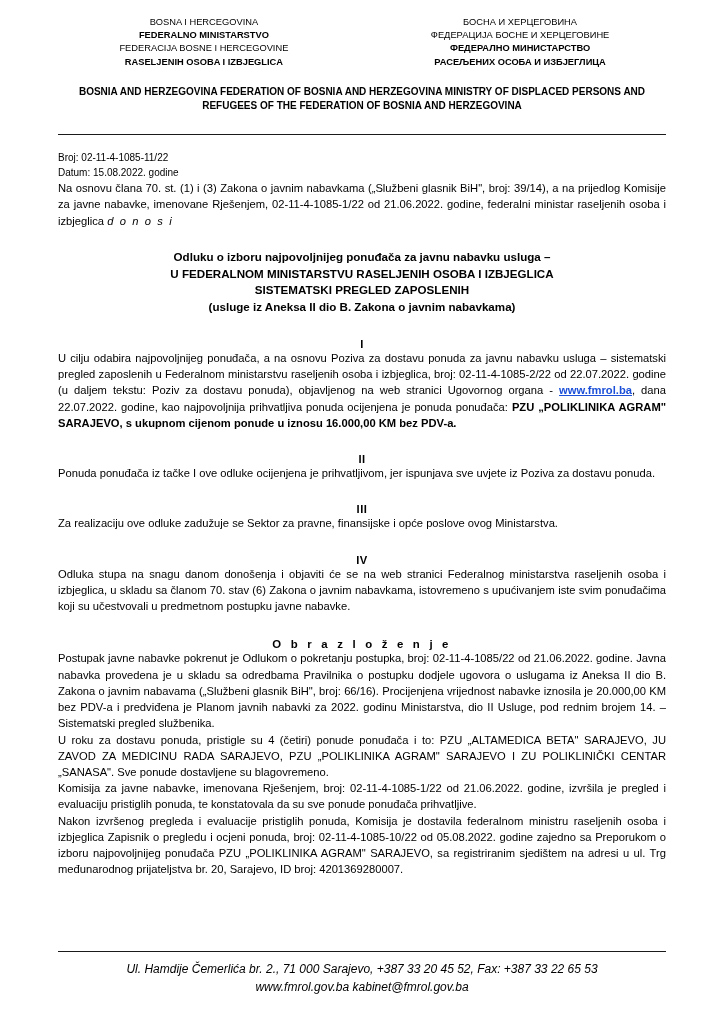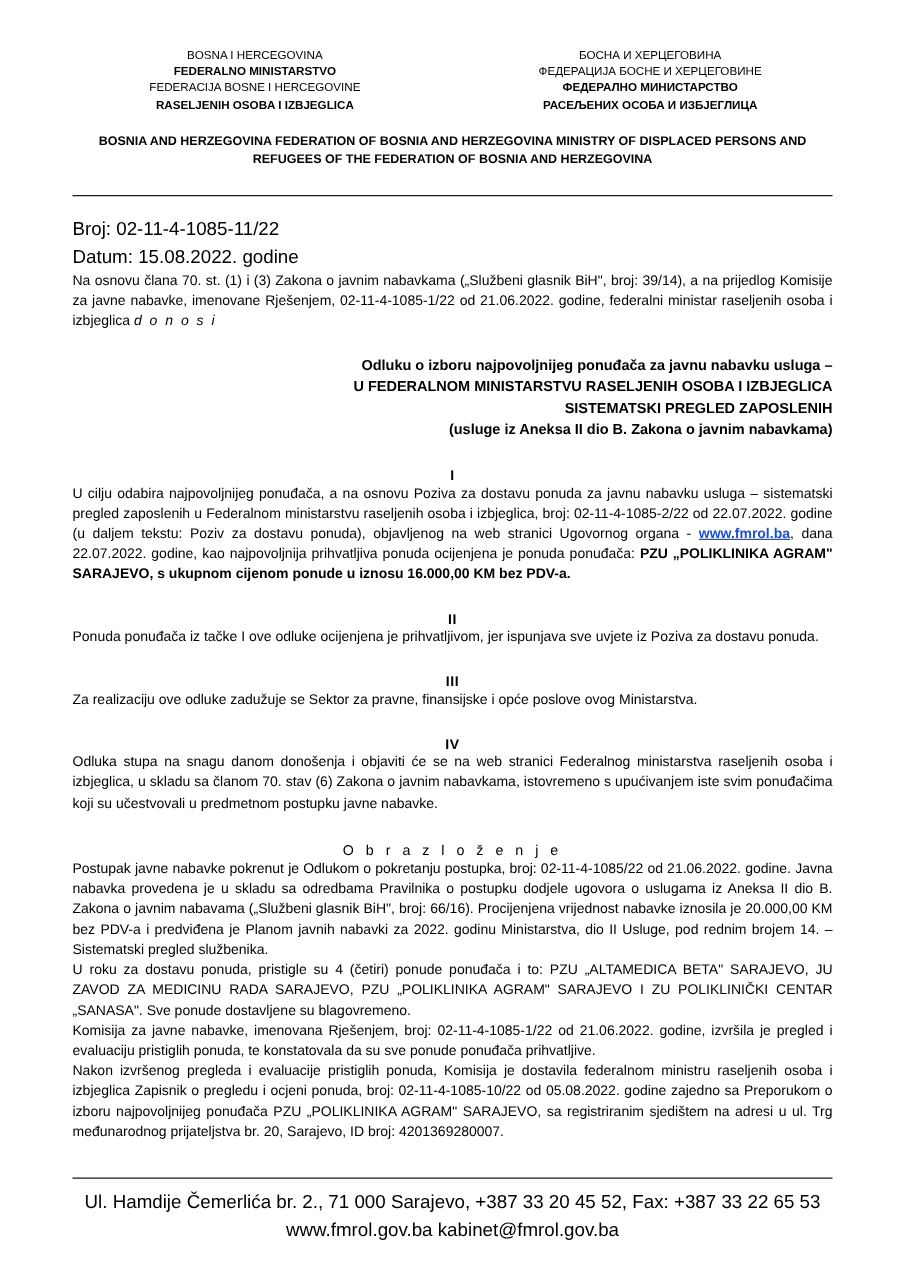--- a/index.html
+++ b/index.html
@@ -22,21 +22,21 @@
   }
   .content {
     position: absolute;
     left: 58px;
     right: 58px;
     top: 0;
   }
 
   
   .header-block {
-    padding-top: 38px;
+    padding-top: 16px;
   }
   .header-cols {
     display: flex;
     justify-content: space-between;
     align-items: flex-start;
   }
   .header-col {
     width: 48%;
     text-align: center;
     font-size: 9.3px;
@@ -54,21 +54,21 @@
   .header-rule {
     margin-top: 21px;
     border: 0;
     border-top: 1.2px solid #1a1a1a;
     width: 100%;
   }
 
   
   .meta {
     margin-top: 16px;
-    font-size: 15px;
+    font-size: 10px;
     line-height: 1.45;
   }
   .meta .line { display: block; }
 
   p.body {
     font-size: 11.2px;
     line-height: 1.45;
     text-align: justify;
     margin: 0;
   }
@@ -76,21 +76,21 @@
   .gap-md { margin-top: 13px; }
 
   .donosi {
     font-weight: normal;
     font-style: italic;
     letter-spacing: 1.6px;
   }
 
   .title-block {
     margin-top: 20px;
-    text-align: right;
+    text-align: center;
     font-weight: bold;
     font-size: 11.6px;
     line-height: 1.45;
   }
   .title-block .tl { display: block; }
 
   .sect {
     text-align: center;
     font-weight: bold;
     font-size: 11.2px;
@@ -101,21 +101,21 @@
 
   .strong { font-weight: bold; }
   .lnk {
     color: #1b4fd8;
     text-decoration: underline;
     font-weight: bold;
   }
 
   .obraz {
     text-align: center;
-    font-weight: normal;
+    font-weight: bold;
     font-size: 11.4px;
     letter-spacing: 3.2px;
     margin-top: 24px;
   }
 
   .para-tight { margin-top: 0; }
 
   
   .footer {
     position: absolute;
@@ -125,22 +125,23 @@
     text-align: center;
   }
   .footer-rule {
     border: 0;
     border-top: 1.2px solid #1a1a1a;
     width: 100%;
     margin: 0 0 8px 0;
   }
   .footer-line {
     display: block;
-    font-size: 15px;
+    font-size: 12px;
     line-height: 1.5;
+    font-style: italic;
   }
 </style>
 </head>
 <body>
 
 <div id="page">
 
   <div class="content">
 
     <div class="header-block">

